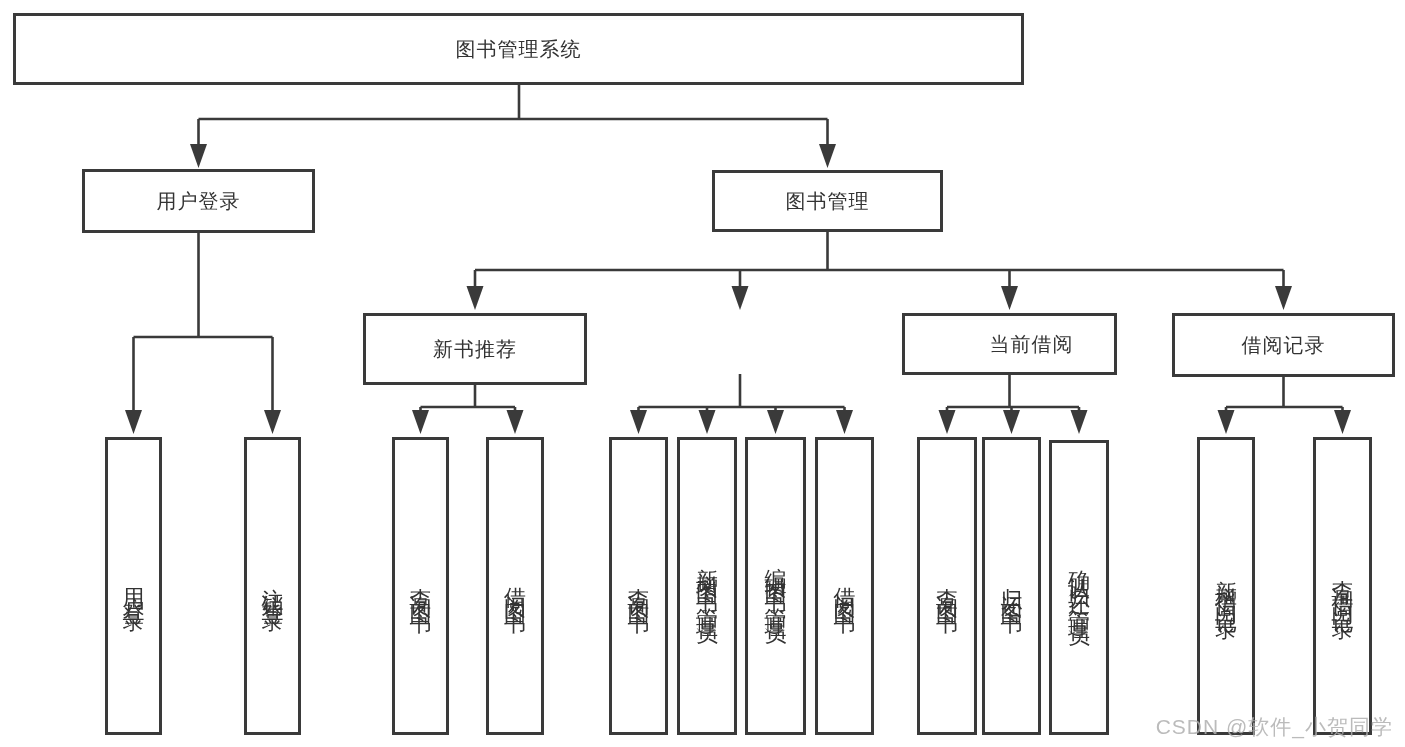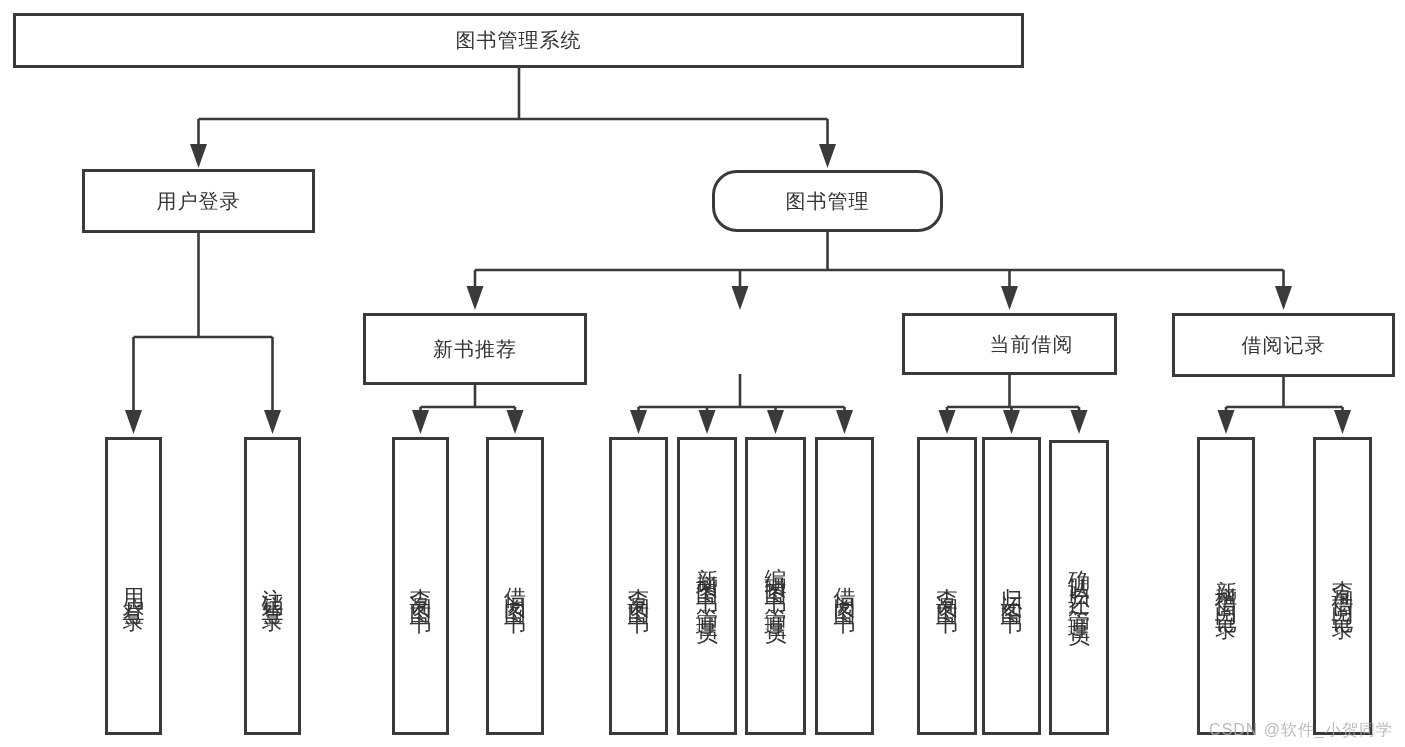--- a/index.html
+++ b/index.html
@@ -45,21 +45,21 @@
     text-orientation:mixed;
     font-size:22px;
     letter-spacing:8px;
     line-height:1.1;
     color:var(--text);
     white-space:nowrap;
   }
   .watermark{
     position:absolute;
     right:12px;bottom:6px;
-    font-size:16px;
+    font-size:21px;
     color:var(--wm);
     opacity:.85;
     z-index:3;
     letter-spacing:1px;
   }
 </style>
 </head>
 <body>
 
 <div class="canvas">
@@ -119,28 +119,28 @@
     <polygon points="1070.5,410 1087.5,410 1079,434"></polygon>
 
     <line x1="1283.5" y1="377" x2="1283.5" y2="408"></line>
     <line x1="1226" y1="407" x2="1342.5" y2="407"></line>
     <line x1="1226" y1="407" x2="1226" y2="412"></line>
     <polygon points="1217.5,410 1234.5,410 1226,434"></polygon>
     <line x1="1342.5" y1="407" x2="1342.5" y2="412"></line>
     <polygon points="1334,410 1351,410 1342.5,434"></polygon>
   </svg>
 
-  <div class="hbox" style="left:13px;top:13px;width:1011px;height:55px;">
+  <div class="hbox" style="left:13px;top:13px;width:1011px;height:72px;">
     <span>图书管理系统</span>
   </div>
 
   <div class="hbox" style="left:82px;top:169px;width:233px;height:64px;">
     <span>用户登录</span>
   </div>
-  <div class="hbox" style="left:712px;top:170px;width:231px;height:62px;border-radius:25px;">
+  <div class="hbox" style="left:712px;top:170px;width:231px;height:62px;">
     <span>图书管理</span>
   </div>
 
   <div class="hbox" style="left:363px;top:313px;width:224px;height:72px;">
     <span>新书推荐</span>
   </div>
   <div class="hbox" style="left:902px;top:313px;width:215px;height:62px;padding-left:44px;">
     <span>当前借阅</span>
   </div>
   <div class="hbox" style="left:1172px;top:313px;width:223px;height:64px;">

